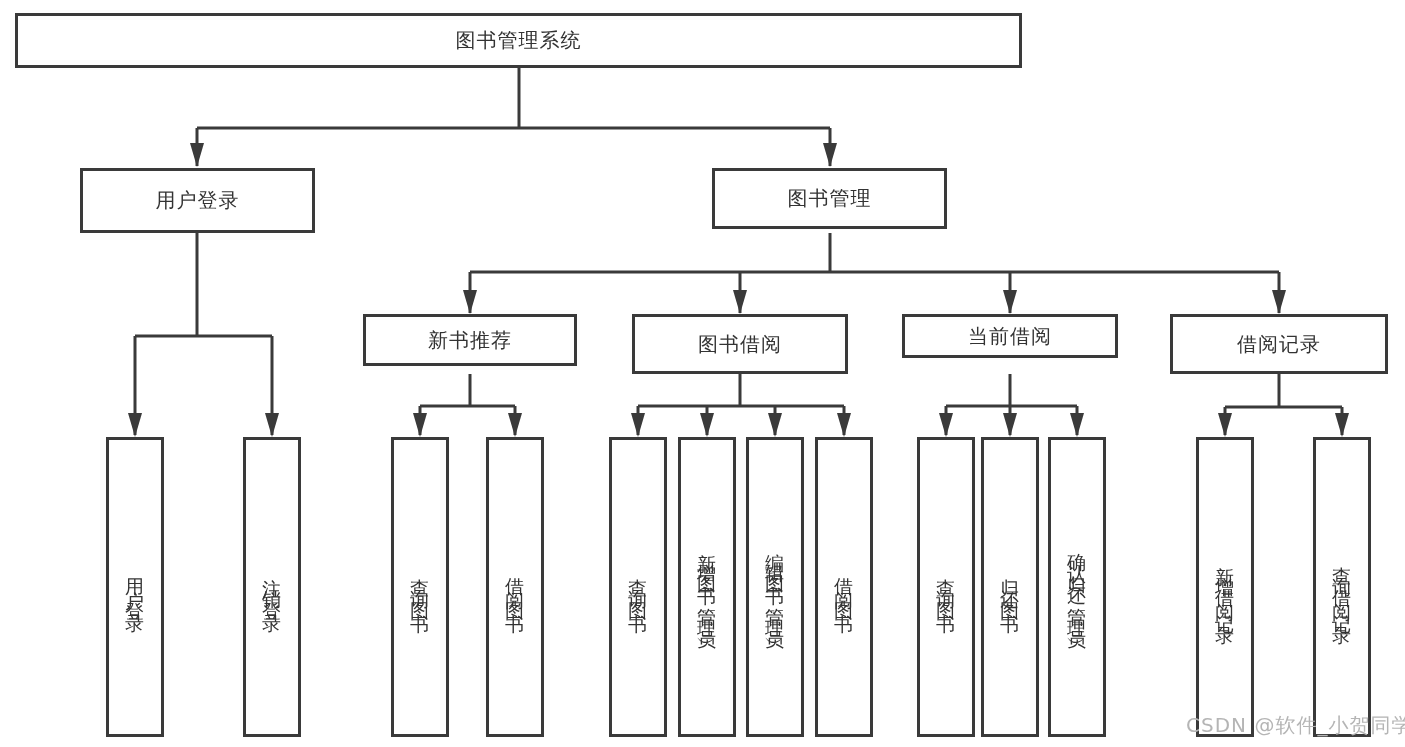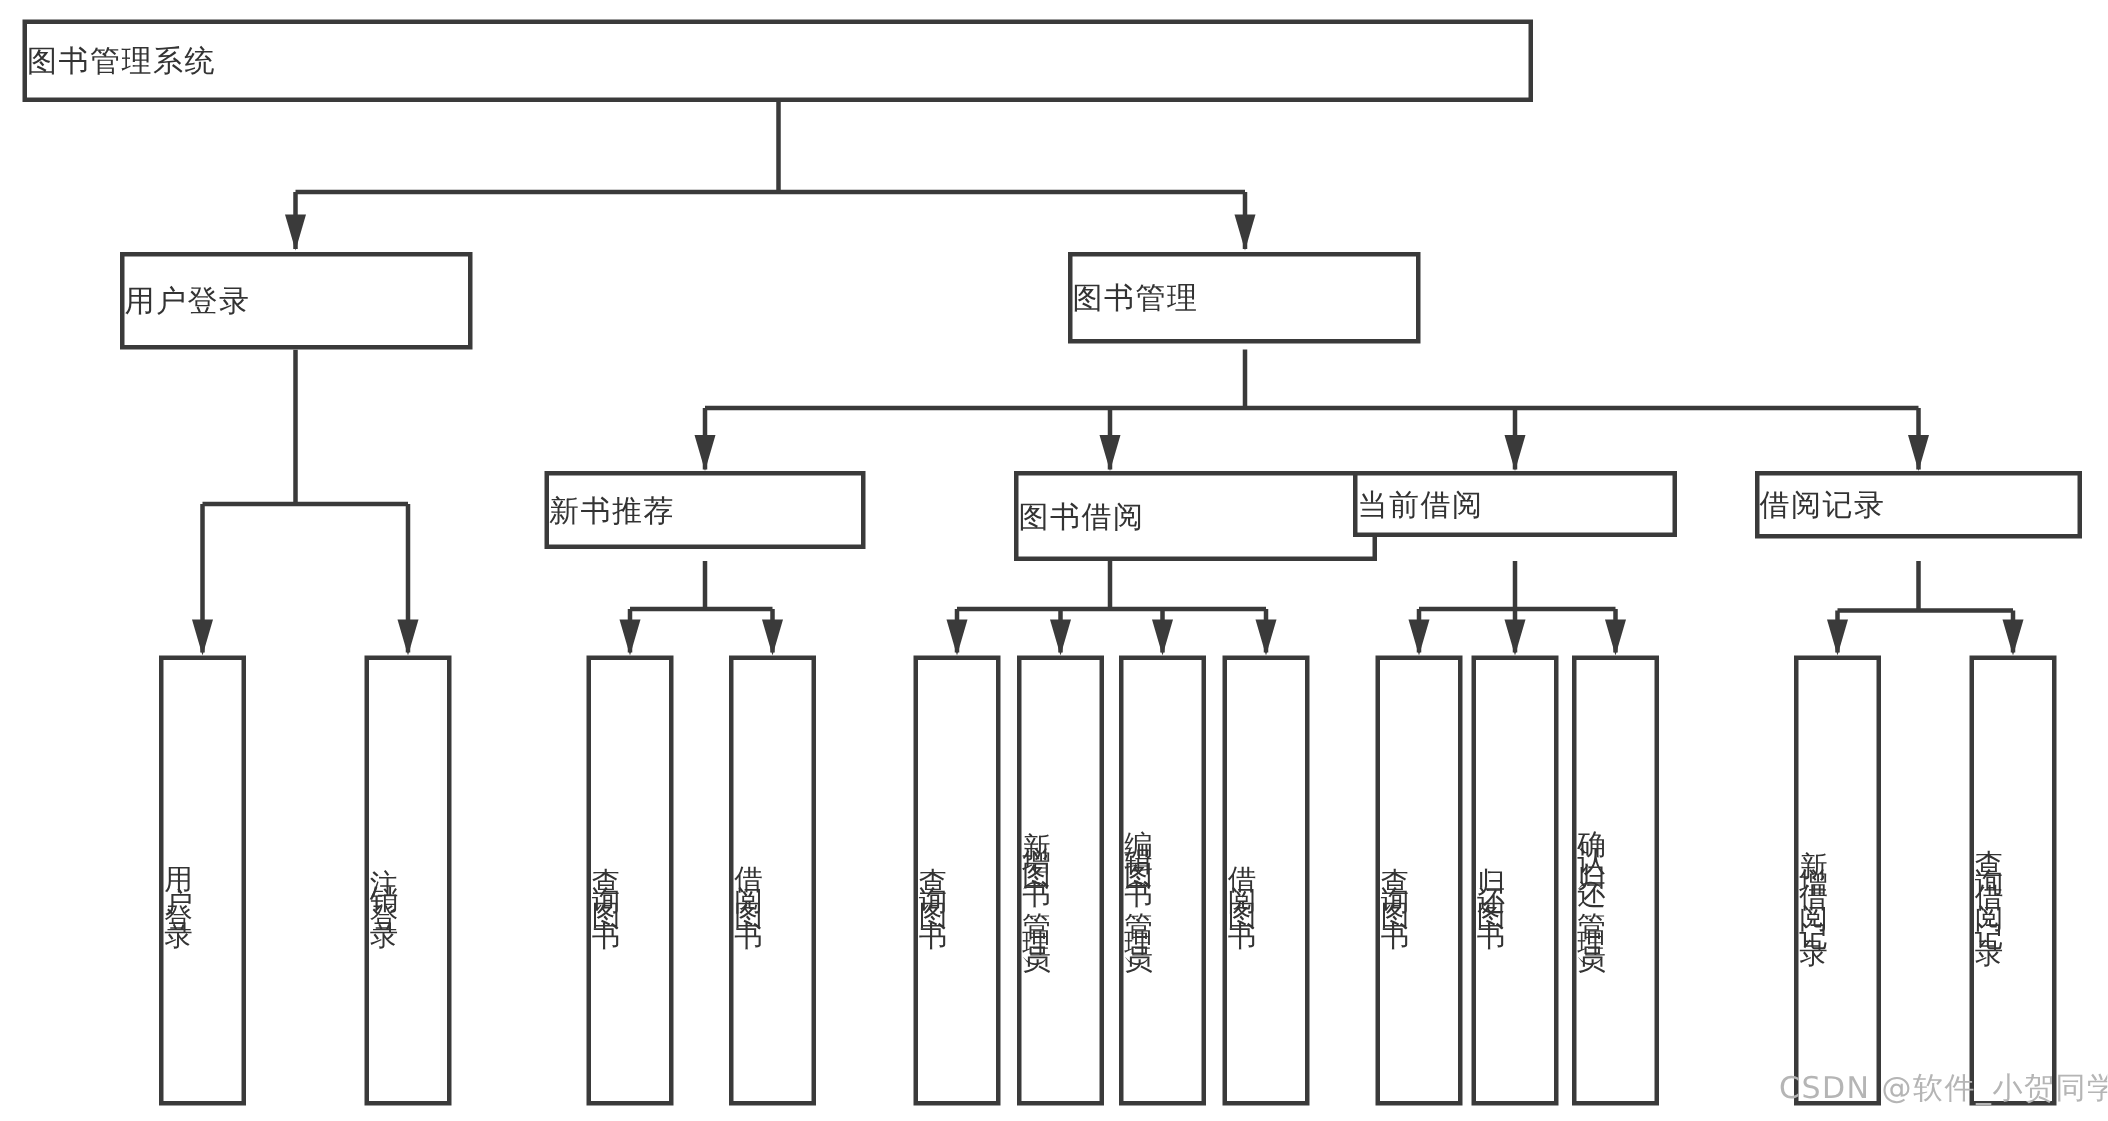--- a/index.html
+++ b/index.html
@@ -21,20 +21,21 @@
     width: 1405px; height: 747px;
     pointer-events: none;
   }
   .node {
     position: absolute;
     box-sizing: border-box;
     border: 3px solid #3a3a3a;
     background: #ffffff;
     display: flex;
     align-items: center;
+    justify-content: center;
     color: #333333;
     z-index: 2;
   }
   .hbox span {
     font-size: 20px;
     letter-spacing: 1px;
     white-space: nowrap;
   }
   .vbox {
     top: 437px;
@@ -106,27 +107,27 @@
   <div class="node hbox" style="left:80px;top:168px;width:235px;height:65px;">
     <span>用户登录</span>
   </div>
   <div class="node hbox" style="left:712px;top:168px;width:235px;height:61px;">
     <span>图书管理</span>
   </div>
 
   <div class="node hbox" style="left:363px;top:314px;width:214px;height:52px;">
     <span>新书推荐</span>
   </div>
-  <div class="node hbox" style="left:632px;top:314px;width:242px;height:60px;margin-left:44px;">
+  <div class="node hbox" style="left:632px;top:314px;width:216px;height:60px;">
     <span>图书借阅</span>
   </div>
   <div class="node hbox" style="left:902px;top:314px;width:216px;height:44px;">
     <span>当前借阅</span>
   </div>
-  <div class="node hbox" style="left:1170px;top:314px;width:218px;height:45px;">
+  <div class="node hbox" style="left:1170px;top:314px;width:218px;height:60px;">
     <span>借阅记录</span>
   </div>
 
   <div class="node vbox" style="left:106px;">
     <span>用户登录</span>
   </div>
   <div class="node vbox" style="left:243px;">
     <span>注销登录</span>
   </div>
 

